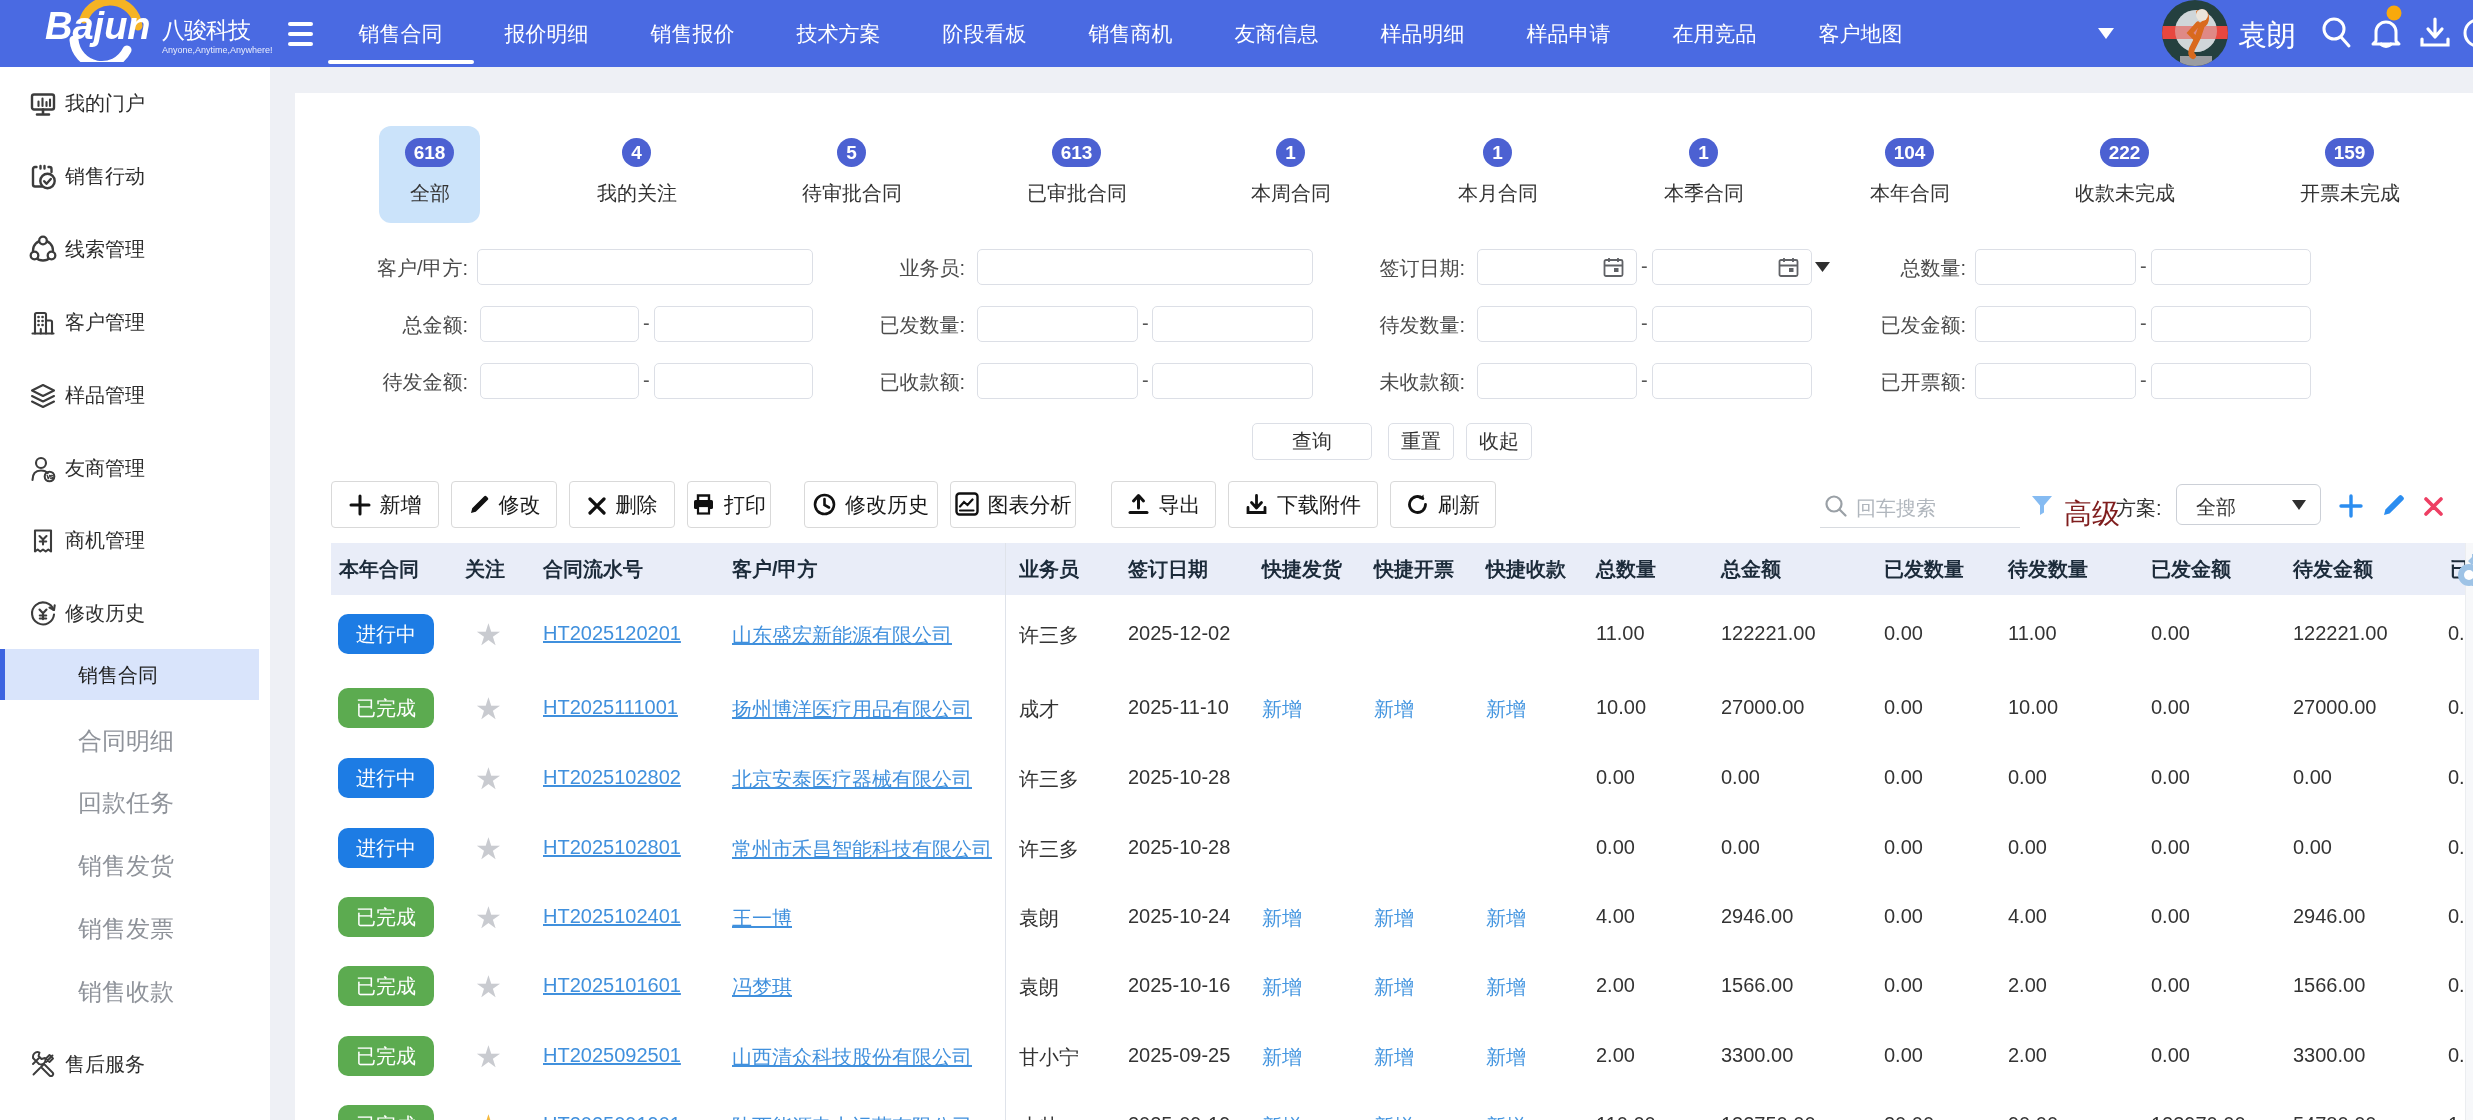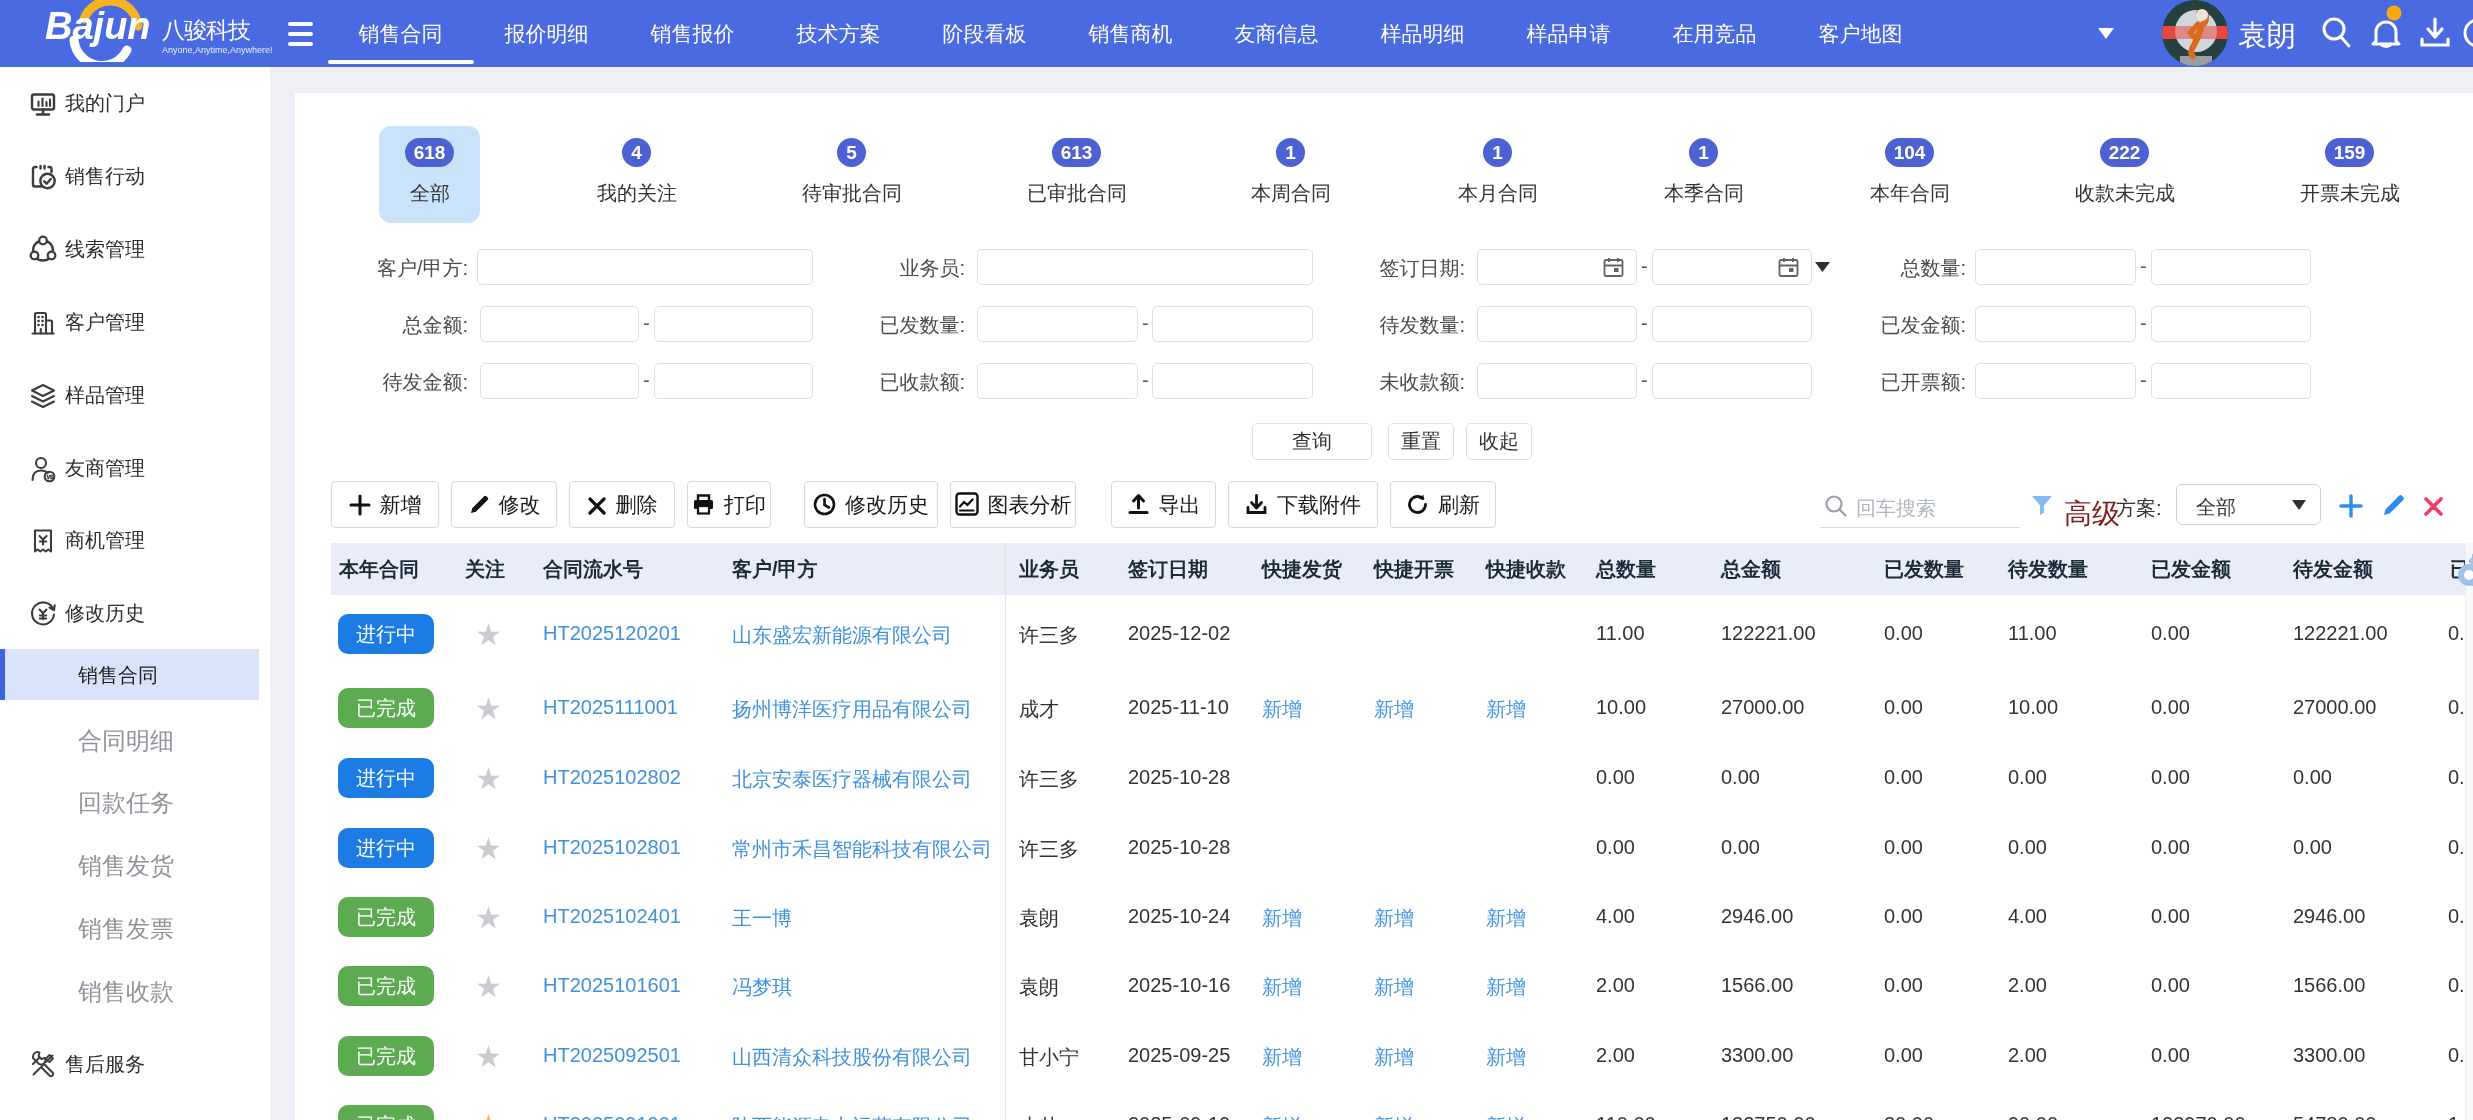--- a/index.html
+++ b/index.html
@@ -42,21 +42,21 @@
 
 .tbtn { position:absolute; top:481px; height:47px; border:1px solid #d9d9d9; border-radius:4px; background:#fff; color:#1a1a1a; font-size:21px; text-align:center; }
 .tbtn svg { vertical-align:-4px; margin-right:9px; }
 .tbtn span { line-height:45px; }
 
 
 #thead { position:absolute; left:331px; top:543px; width:2134px; height:52px; background:#e9edf8; }
 .th { position:absolute; top:13px; font-size:20px; font-weight:bold; color:#1c2b3a; white-space:nowrap; }
 .trow { position:absolute; left:331px; width:2134px; }
 .td { position:absolute; font-size:20px; color:#333; white-space:nowrap; }
-.lnk { color:#4090dd; }
+.lnk { color:#4090dd;text-decoration:underline; }
 .xz { color:#4596e0; }
 .pill { position:absolute; left:7px; width:96px; height:40px; border-radius:10px; color:#fff; font-size:20px; text-align:center; line-height:40px; }
 .pblue { background:#1d7ce4; }
 .pgreen { background:#5cab50; }
 .star { position:absolute; left:144px; font-size:30px; color:#c9cbd0; }
 .vline { position:absolute; left:1005px; top:543px; width:1px; height:577px; background:#dfe3ea; z-index:5; }
 </style>
 </head>
 <body>
 

